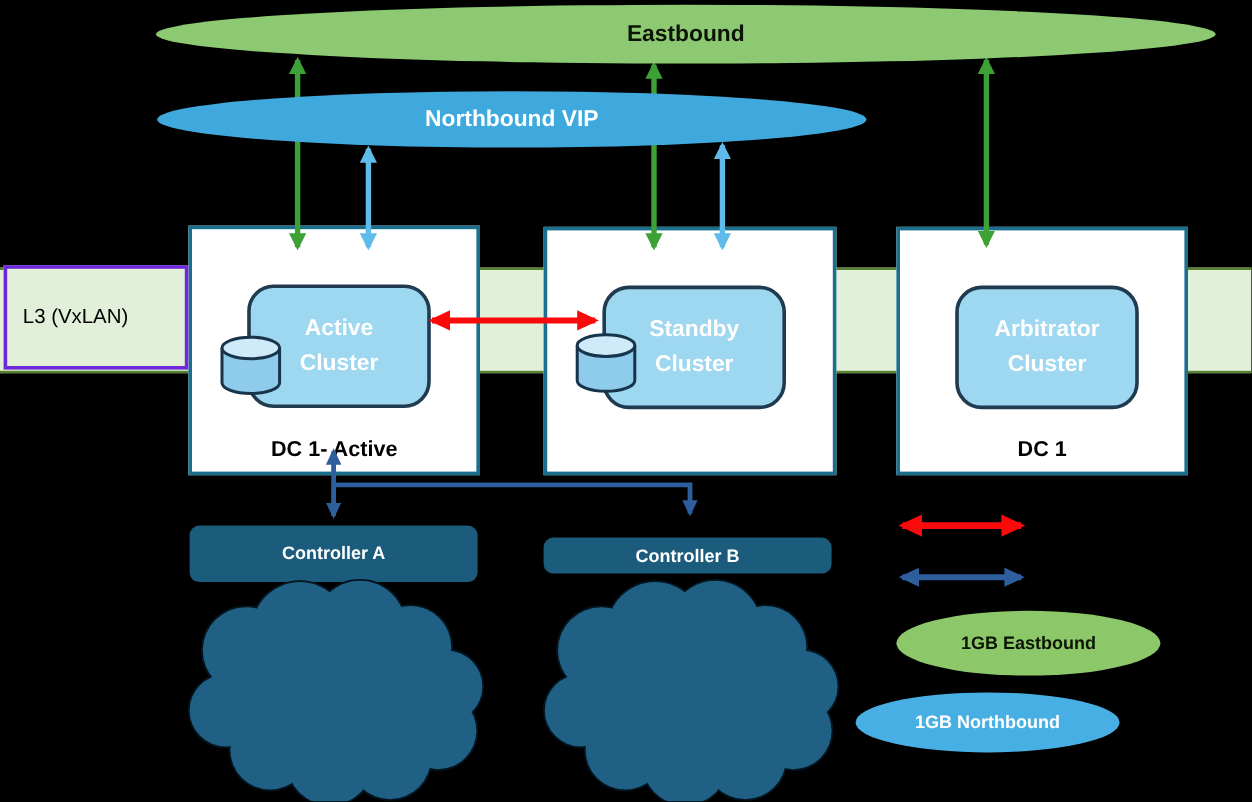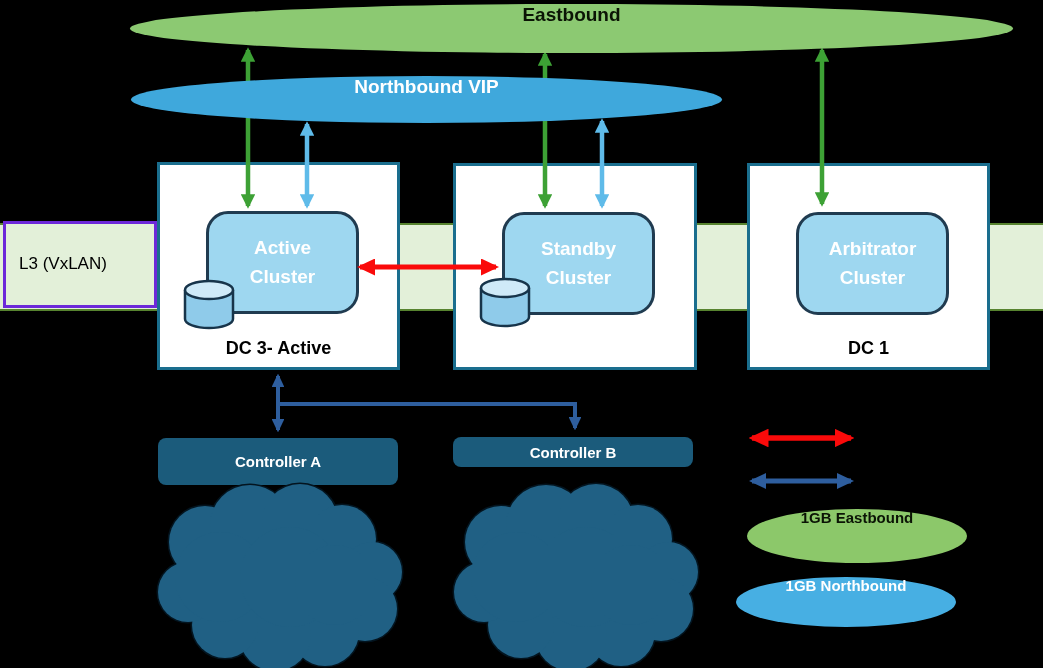--- a/index.html
+++ b/index.html
@@ -6,53 +6,53 @@
   .canvas{
     position:relative;width:1043px;height:668px;background:#000;overflow:hidden;
     font-family:"Liberation Sans","DejaVu Sans",sans-serif;
   }
   .abs{position:absolute;}
   svg.layer{position:absolute;left:0;top:0;width:1043px;height:668px;pointer-events:none;}
   #green-layer{z-index:3;}
   #overlay-layer{z-index:5;}
 
   
-  .ellipse{border-radius:50%;display:flex;align-items:flex-start;justify-content:center;
+  .ellipse{border-radius:50%;display:flex;align-items:center;justify-content:center;
            font-weight:bold;text-align:center;z-index:4;}
   .eastbound{left:130px;top:4px;width:883px;height:49px;background:#8CC972;color:#0b1405;font-size:19px;}
   .vip{left:131px;top:76px;width:591px;height:47px;background:#3FA8DC;color:#fff;font-size:19px;}
 
   
   .band{left:-4px;top:223px;width:1051px;height:84px;background:#E3F0D9;
         border-top:2px solid #57832f;border-bottom:2px solid #57832f;z-index:1;}
   .l3box{left:3px;top:221px;width:154px;height:87px;background:#E3F0D9;border:3px solid #6d28d9;
          box-sizing:border-box;display:flex;flex-direction:column;justify-content:center;
          padding-left:13px;color:#000;font-size:17px;line-height:1.35;z-index:4;}
 
   
-  .dc{background:#fff;border:3px solid #1A6E8E;box-sizing:border-box;z-index:2;}
+  .dc{background:#fff;border:3px solid #1A6E8E;box-sizing:border-box;z-index:2;margin-top:26px;}
   .dc1{left:157px;top:162px;width:243px;height:208px;}
   .dc2{left:453px;top:163px;width:244px;height:207px;}
   .dc3{left:747px;top:163px;width:243px;height:207px;}
   .dc-label{position:absolute;left:0;right:0;bottom:8px;text-align:center;
             font-weight:bold;font-size:18px;color:#000;}
   .cluster{position:absolute;left:46px;top:46px;width:153px;height:103px;background:#9ED7F0;
            border:3px solid #203B50;box-sizing:border-box;border-radius:22px;
            display:flex;flex-direction:column;align-items:center;justify-content:center;
            color:#fff;font-weight:bold;font-size:19px;line-height:1.5;z-index:4;}
 
   
   .controller{background:#1B5B7B;border-radius:8px;display:flex;align-items:center;justify-content:center;
               color:#fff;font-weight:bold;font-size:15px;z-index:4;}
   .ctlA{left:158px;top:438px;width:240px;height:47px;}
-  .ctlB{left:453px;top:437px;width:240px;height:30px;}
+  .ctlB{left:453px;top:448px;width:240px;height:30px;}
 
   
   .legend-green{left:747px;top:509px;width:220px;height:54px;background:#8CC86A;color:#0b1405;font-size:15px;}
-  .legend-blue{left:736px;top:577px;width:220px;height:50px;background:#47AFE3;color:#fff;font-size:15px;}
+  .legend-blue{left:713px;top:577px;width:220px;height:50px;background:#47AFE3;color:#fff;font-size:15px;}
 </style>
 </head>
 <body>
 
 <div class="canvas">
 
   <svg id="green-layer" class="layer">
     <defs>
       <marker id="ag" markerWidth="3.2" markerHeight="3.2" refX="2.6" refY="1.6" orient="auto-start-reverse">
         <path d="M0,0 L3.2,1.6 L0,3.2 z" fill="#3DA135"></path>
@@ -73,21 +73,21 @@
   <div class="abs band"></div>
   <div class="abs l3box">
     <span>L3 (VxLAN)</span>
   </div>
 
   <div class="abs dc dc1">
     <div class="cluster">
       <span>Active</span>
       <span>Cluster</span>
     </div>
-    <div class="dc-label">DC 3- Active</div>
+    <div class="dc-label">DC 1- Active</div>
   </div>
   <div class="abs dc dc2">
     <div class="cluster">
       <span>Standby</span>
       <span>Cluster</span>
     </div>
   </div>
   <div class="abs dc dc3">
     <div class="cluster">
       <span>Arbitrator</span>

